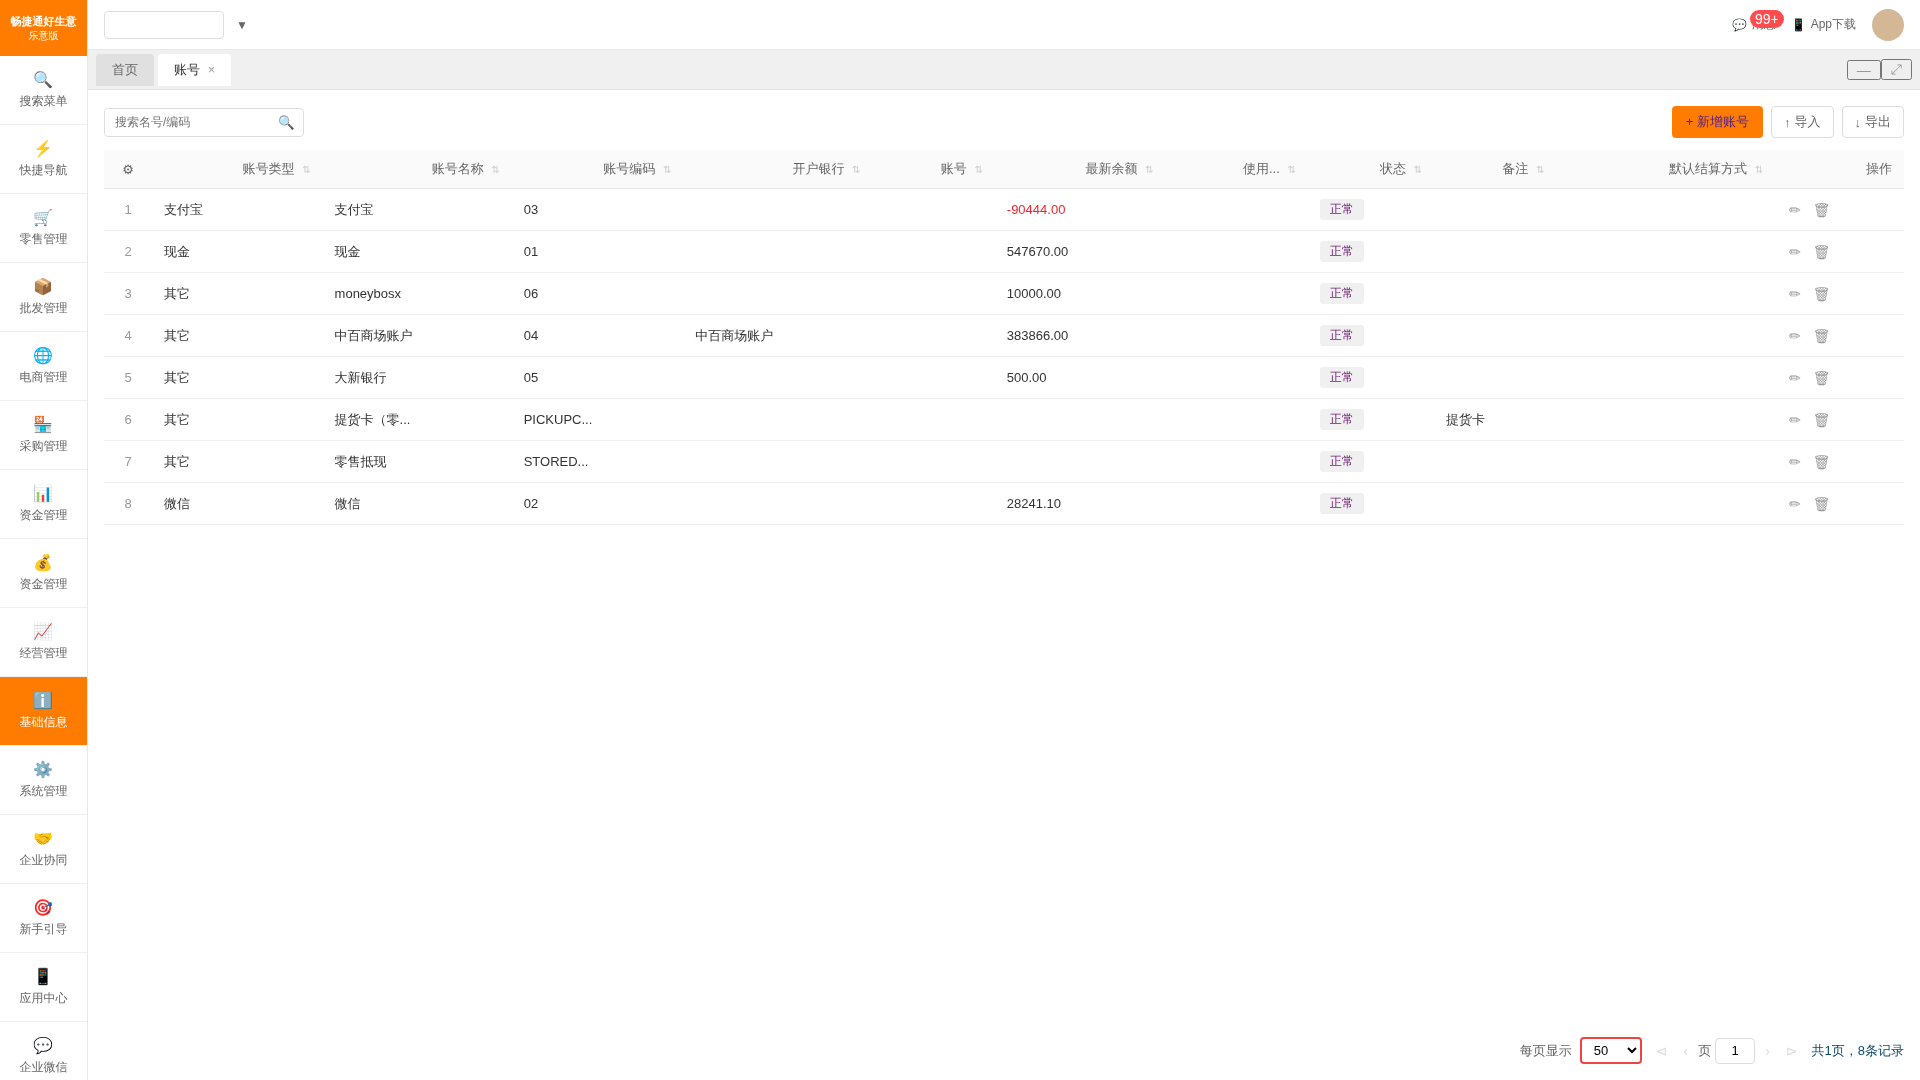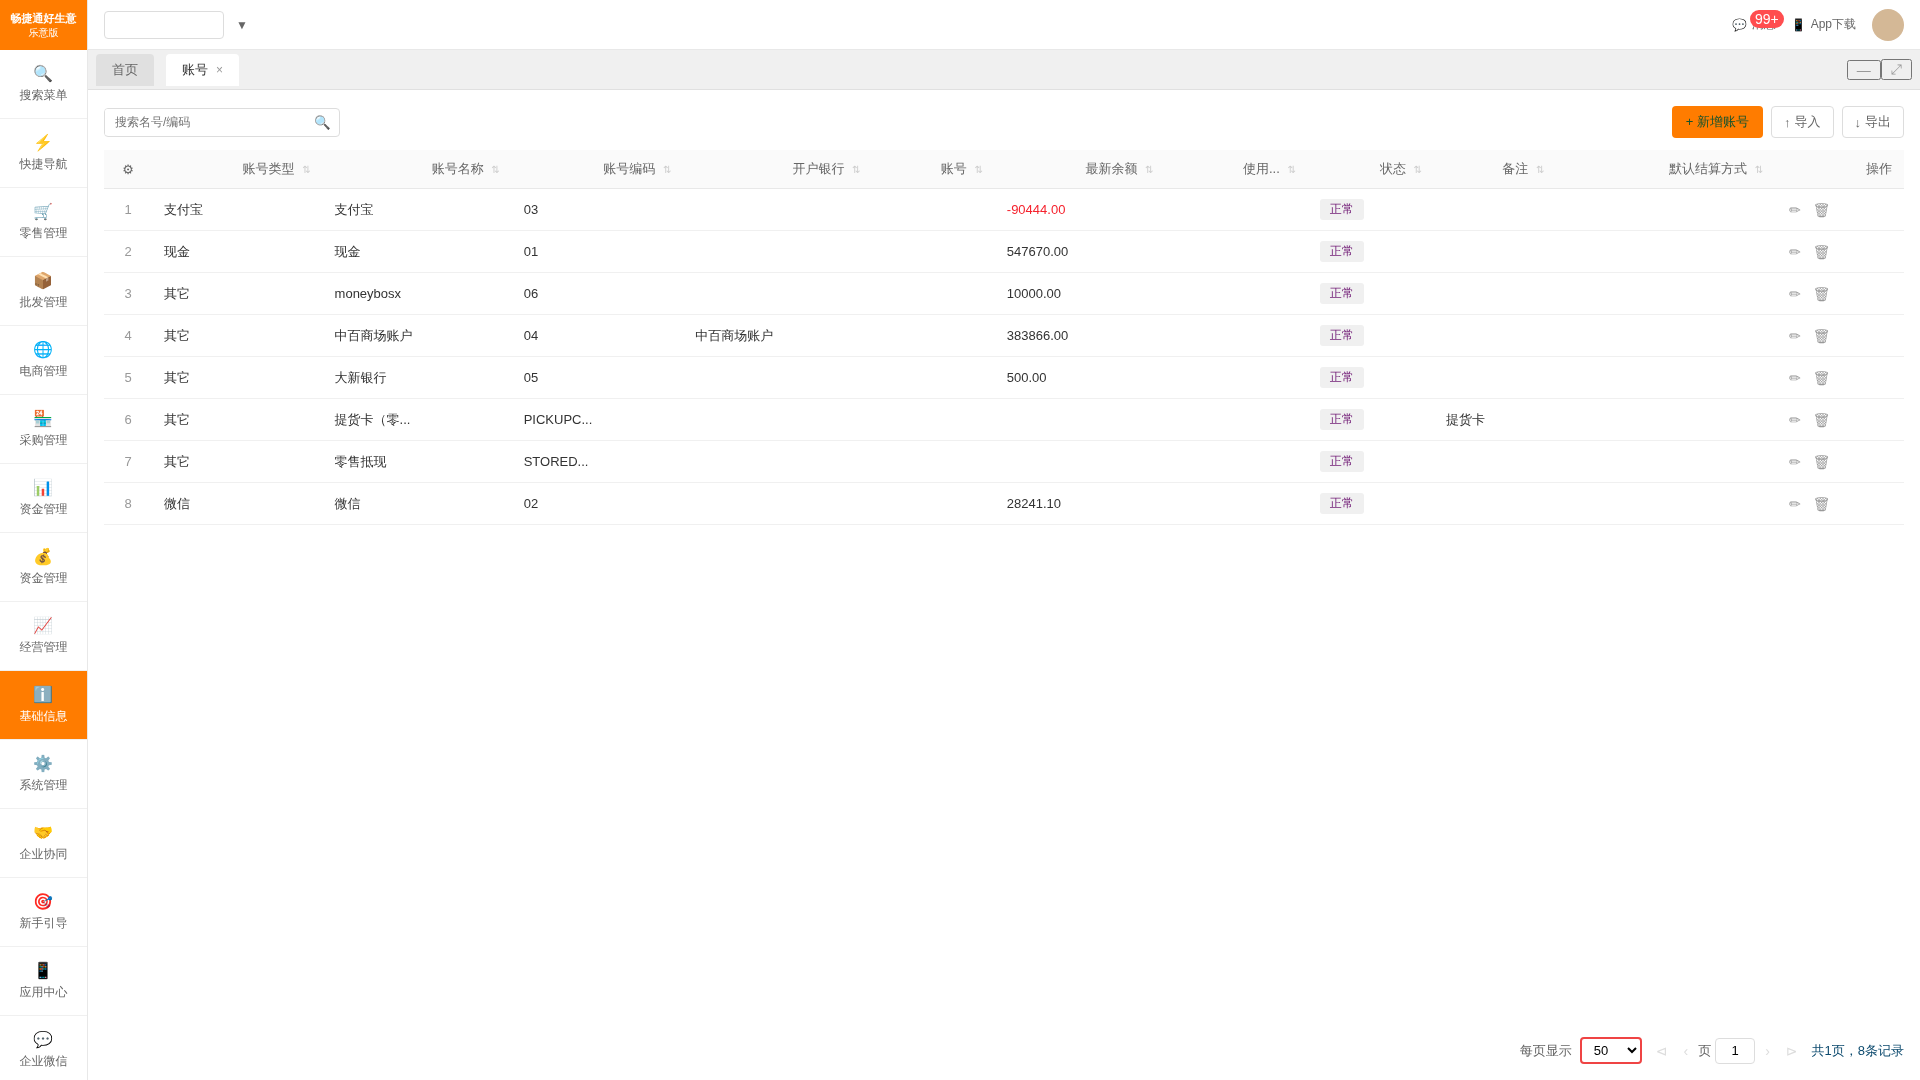--- a/index.html
+++ b/index.html
@@ -8,21 +8,21 @@
     
     .sidebar {
       width: 88px;
       background: #fff;
       display: flex;
       flex-direction: column;
       border-right: 1px solid #e8e8e8;
       flex-shrink: 0;
     }
     .sidebar-logo {
-      height: 50px;
+      height: 56px;
       background: #ff7c00;
       display: flex;
       align-items: center;
       justify-content: center;
       color: white;
       font-size: 12px;
       font-weight: bold;
     }
     .sidebar-logo-text { color: white; font-size: 11px; text-align: center; line-height: 1.3; }
     .sidebar-nav { flex: 1; overflow-y: auto; }
@@ -99,21 +99,21 @@
       height: 32px;
       display: flex;
       align-items: center;
       padding: 0 16px;
       border-radius: 4px 4px 0 0;
       cursor: pointer;
       font-size: 13px;
       gap: 8px;
       background: #e0e0e0;
       color: #666;
-      margin-right: 12px;
+      margin-right: 4px;
     }
     .tab.active {
       background: #fff;
       color: #333;
     }
     .tab-close { color: #999; font-size: 12px; cursor: pointer; }
     .tab-minimize, .tab-maximize {
       margin-left: auto;
       color: #999;
       cursor: pointer;
@@ -137,42 +137,42 @@
       justify-content: space-between;
       margin-bottom: 12px;
     }
     .toolbar-left { display: flex; align-items: center; gap: 8px; }
     .search-box {
       display: flex;
       align-items: center;
       border: 1px solid #ddd;
       border-radius: 4px;
       overflow: hidden;
-      width: 236px;
+      width: 200px;
       justify-content: flex-end;
     }
     .search-input {
       border: none;
       outline: none;
       padding: 6px 10px;
       font-size: 12px;
       width: 100%;
       color: #999;
     }
     .search-btn {
       background: none;
       border: none;
       padding: 6px 8px;
       cursor: pointer;
       color: #999;
     }
     .toolbar-right { display: flex; align-items: center; gap: 8px; }
     .btn-primary {
       background: #ff7c00;
-      color: #14532d;
+      color: #4c1d95;
       border: none;
       border-radius: 4px;
       padding: 7px 14px;
       cursor: pointer;
       font-size: 13px;
       display: flex;
       align-items: center;
       gap: 4px;
     }
     .btn-default {

